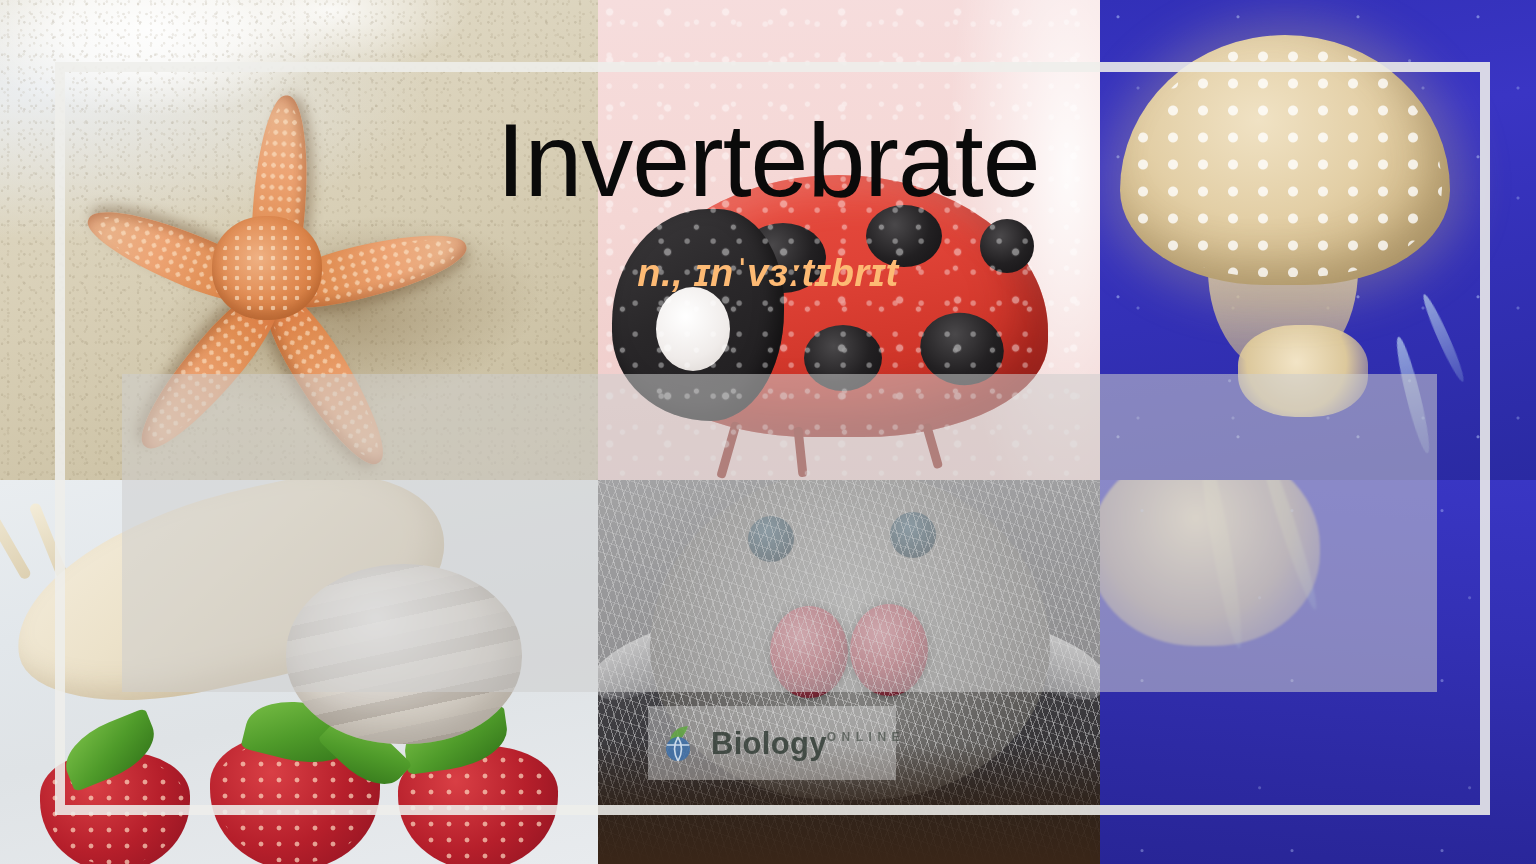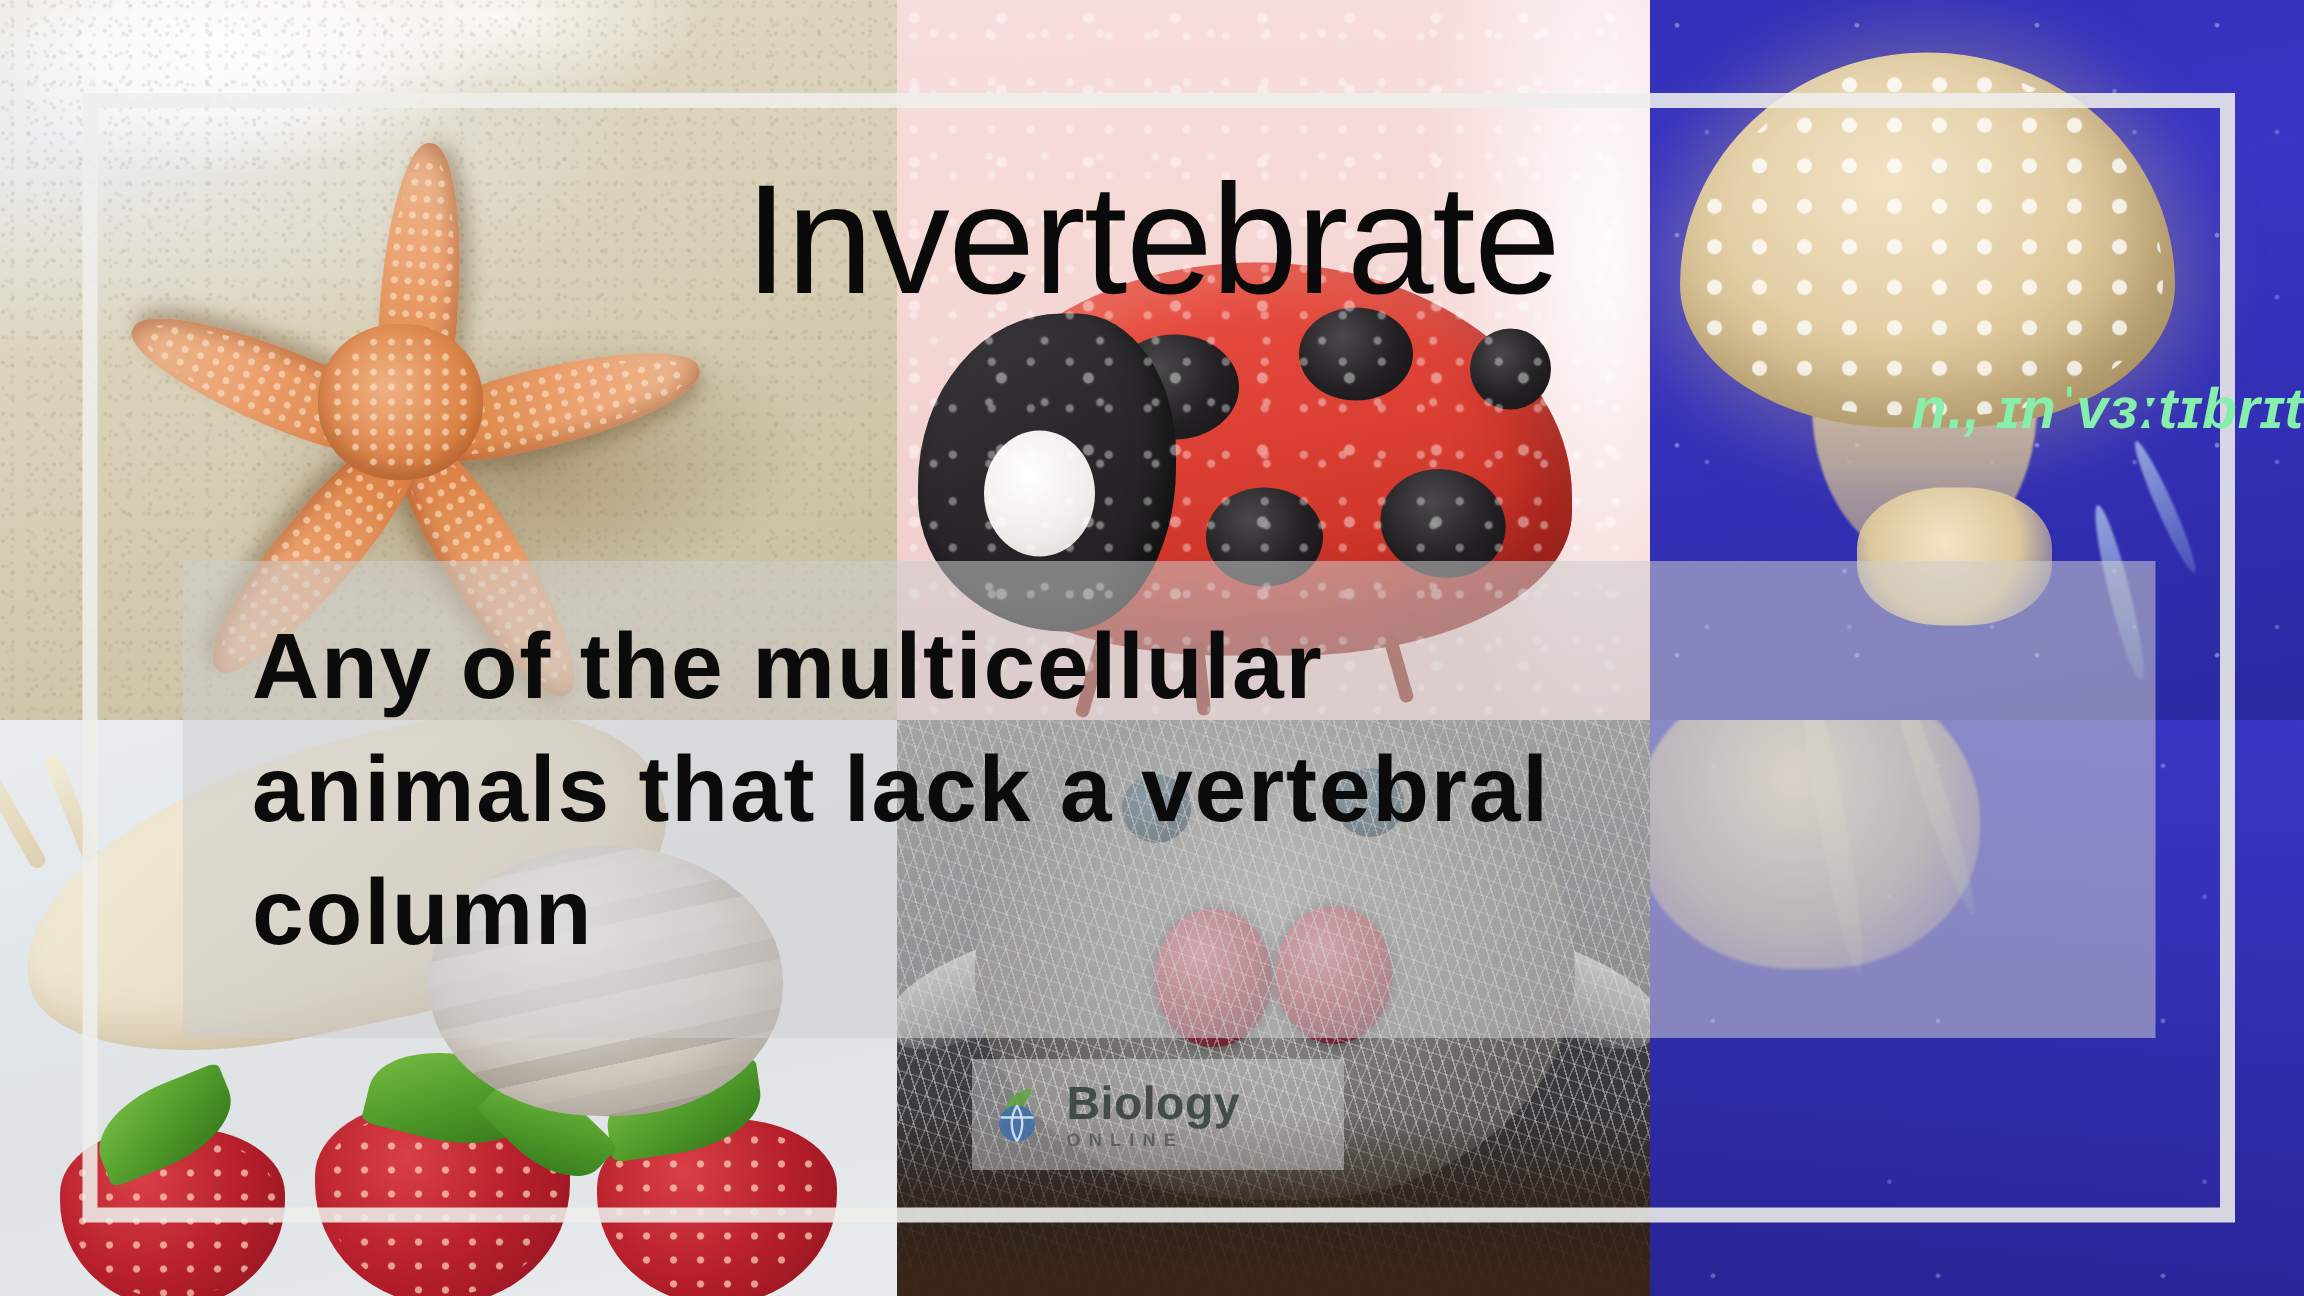--- a/index.html
+++ b/index.html
@@ -188,34 +188,34 @@
   .jt1{left:112px;top:-40px;width:18px;height:210px;transform:rotate(-10deg);}
   .jt2{left:180px;top:-46px;width:15px;height:180px;transform:rotate(-18deg);}
 
   
   .frame{position:absolute;left:55px;top:62px;width:1435px;height:753px;
     border:10px solid rgba(238,238,235,.88);box-sizing:border-box;pointer-events:none;}
 
   
   .title{position:absolute;left:0;top:108px;width:100%;text-align:center;
     font-size:104px;font-weight:400;line-height:1;color:#0a0a0a;letter-spacing:-1px;}
-  .pron{position:absolute;left:0;top:252px;width:100%;text-align:right;
-    font-size:38px;font-style:italic;font-weight:600;color:#86efac;letter-spacing:.5px;}
+  .pron{position:absolute;left:0;top:252px;width:100%;text-align:center;
+    font-size:38px;font-style:italic;font-weight:600;color:#fdba74;letter-spacing:.5px;}
 
   .defbox{position:absolute;left:122px;top:374px;width:1315px;height:318px;
     background:rgba(205,205,205,.55);}
   .deftext{position:absolute;left:168px;top:404px;width:1230px;
     font-size:62px;font-weight:700;line-height:1.32;color:#0b0b0b;letter-spacing:1.2px;}
 
   
   .wm{position:absolute;left:648px;top:706px;width:248px;height:74px;
     background:rgba(225,225,225,.42);display:flex;align-items:center;gap:9px;padding-left:10px;
     box-sizing:border-box;}
   .wm-mark{position:relative;width:44px;height:44px;flex:0 0 44px;}
-  .wm-text{display:flex;flex-direction:column;line-height:1;}
+  .wm-text{display:flex;flex-direction:row;line-height:1;}
   .wm-title{font-size:31px;font-weight:700;color:#2f3a33;opacity:.82;letter-spacing:.3px;}
   .wm-sub{font-size:12px;font-weight:600;color:#3b443d;opacity:.62;letter-spacing:5.5px;margin-top:3px;}
 </style>
 </head>
 <body>
 
 <div id="stage">
 
   <div class="mosaic">
 
@@ -299,25 +299,20 @@
     </div>
 
   </div>
 
   <div class="frame"></div>
 
   <div class="title">Invertebrate</div>
   <div class="pron">n., ɪnˈvɜːtɪbrɪt</div>
 
   <div class="defbox"></div>
-  <div class="deftext">
-    <div>Any of the multicellular</div>
-    <div>animals that lack a vertebral</div>
-    <div>column</div>
-  </div>
 
   <div class="wm">
     <span class="wm-mark">
       <svg width="44" height="44" viewBox="0 0 44 44">
         <path d="M30 5 C18 6 11 13 12 23 C19 22 27 16 30 5 Z" fill="#5fa63f" opacity=".85"></path>
         <circle cx="20" cy="28" r="12" fill="#3c6fa8" opacity=".85"></circle>
         <path d="M9 24 h22 M20 16 q7 12 0 24 M20 16 q-7 12 0 24" stroke="#d8e6f2" stroke-width="1.6" fill="none" opacity=".9"></path>
       </svg>
     </span>
     <span class="wm-text">

